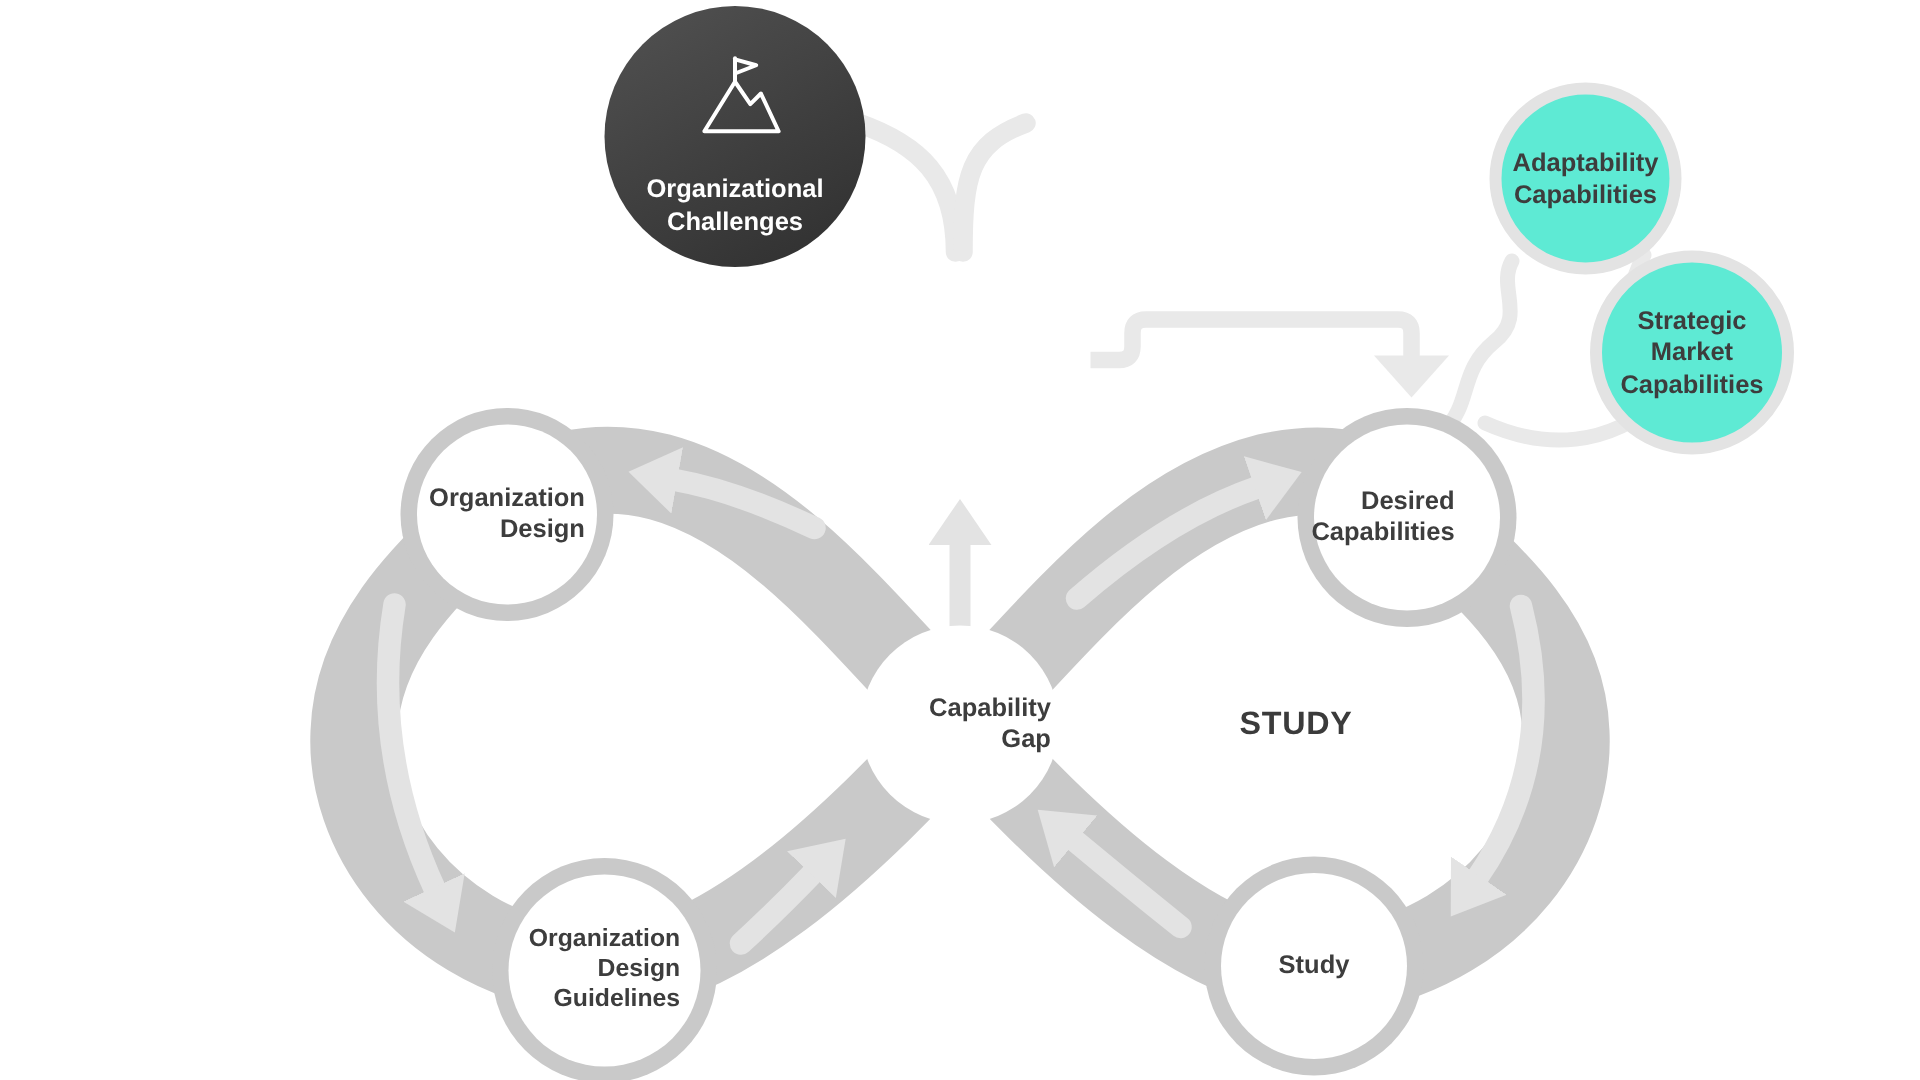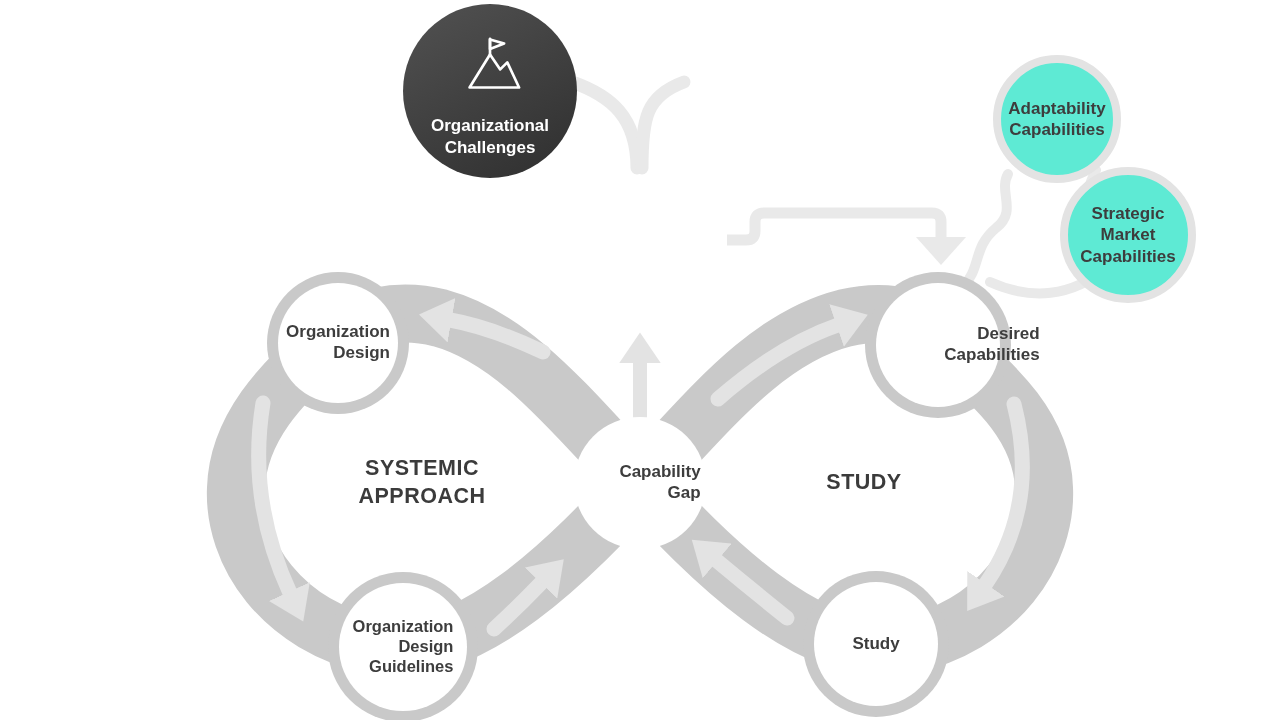--- a/index.html
+++ b/index.html
@@ -33,21 +33,21 @@
 
   .dark-label{font-weight:bold;font-size:17px;line-height:1.25;margin-top:19px}
   .strategy-label{font-weight:bold;font-size:19px;letter-spacing:1px;margin-top:4px}
   .bubble-label{font-weight:bold;font-size:17px;line-height:1.25}
 
   
   .nlabel{position:absolute;transform:translate(-50%,-50%);text-align:right;font-weight:bold;
           color:var(--text-dark);font-size:17px;line-height:1.22;white-space:nowrap}
   .l-orgdesign{left:338px;top:343px}
   .l-guidelines{left:403px;top:646px;font-size:16.5px}
-  .l-desired{left:992px;top:345px}
+  .l-desired{left:922px;top:345px}
   .l-capgap{left:660px;top:483px}
   .l-study{left:876px;top:644px}
   .loop-title{position:absolute;transform:translate(-50%,-50%);text-align:center;font-weight:bold;
           color:#3b3b3b;font-size:21.5px;letter-spacing:.5px;line-height:1.3;white-space:nowrap}
   .t-left{left:422px;top:483px}
   .t-right{left:864px;top:483px}
 
   .icn{display:block}
 </style>
 </head>
@@ -153,22 +153,18 @@
     <div>Capabilities</div>
   </div>
 
   <div class="nlabel l-capgap">
     <div>Capability</div>
     <div>Gap</div>
   </div>
 
   <div class="nlabel l-study">Study</div>
 
-  <div class="loop-title t-left">
-    <div>SYSTEMIC</div>
-    <div>APPROACH</div>
-  </div>
 
   <div class="loop-title t-right">
     <div>STUDY</div>
   </div>
 
 </div>
 
 </body></html>

